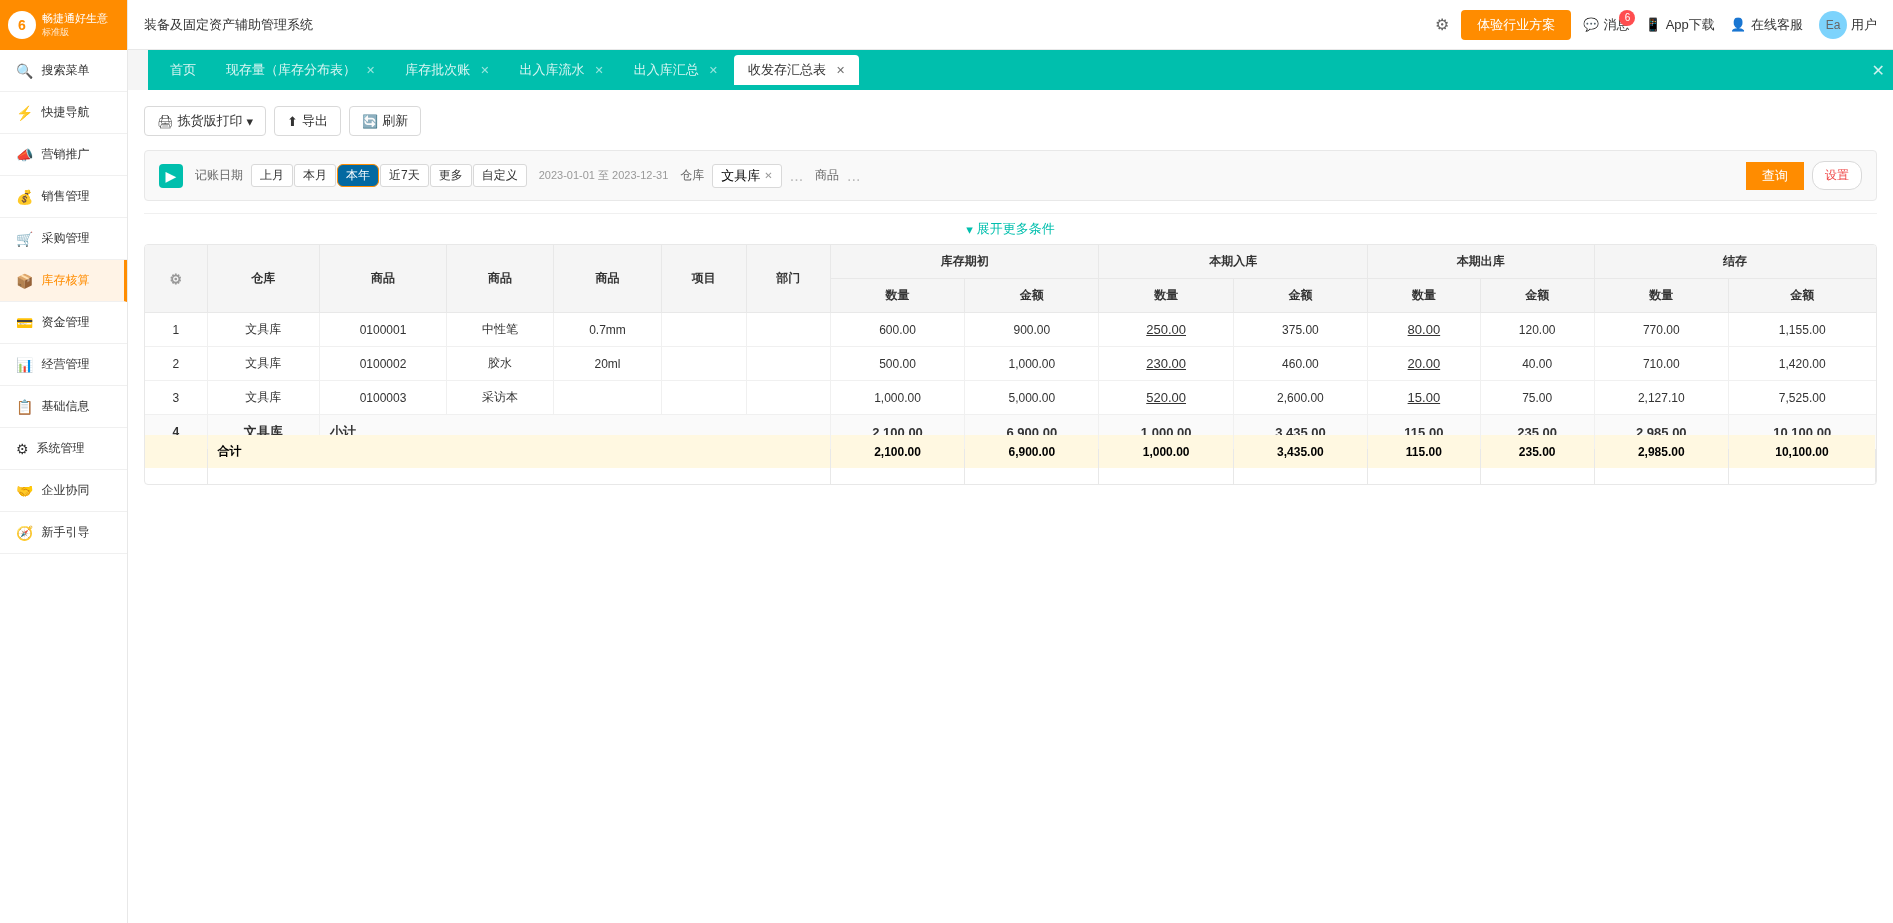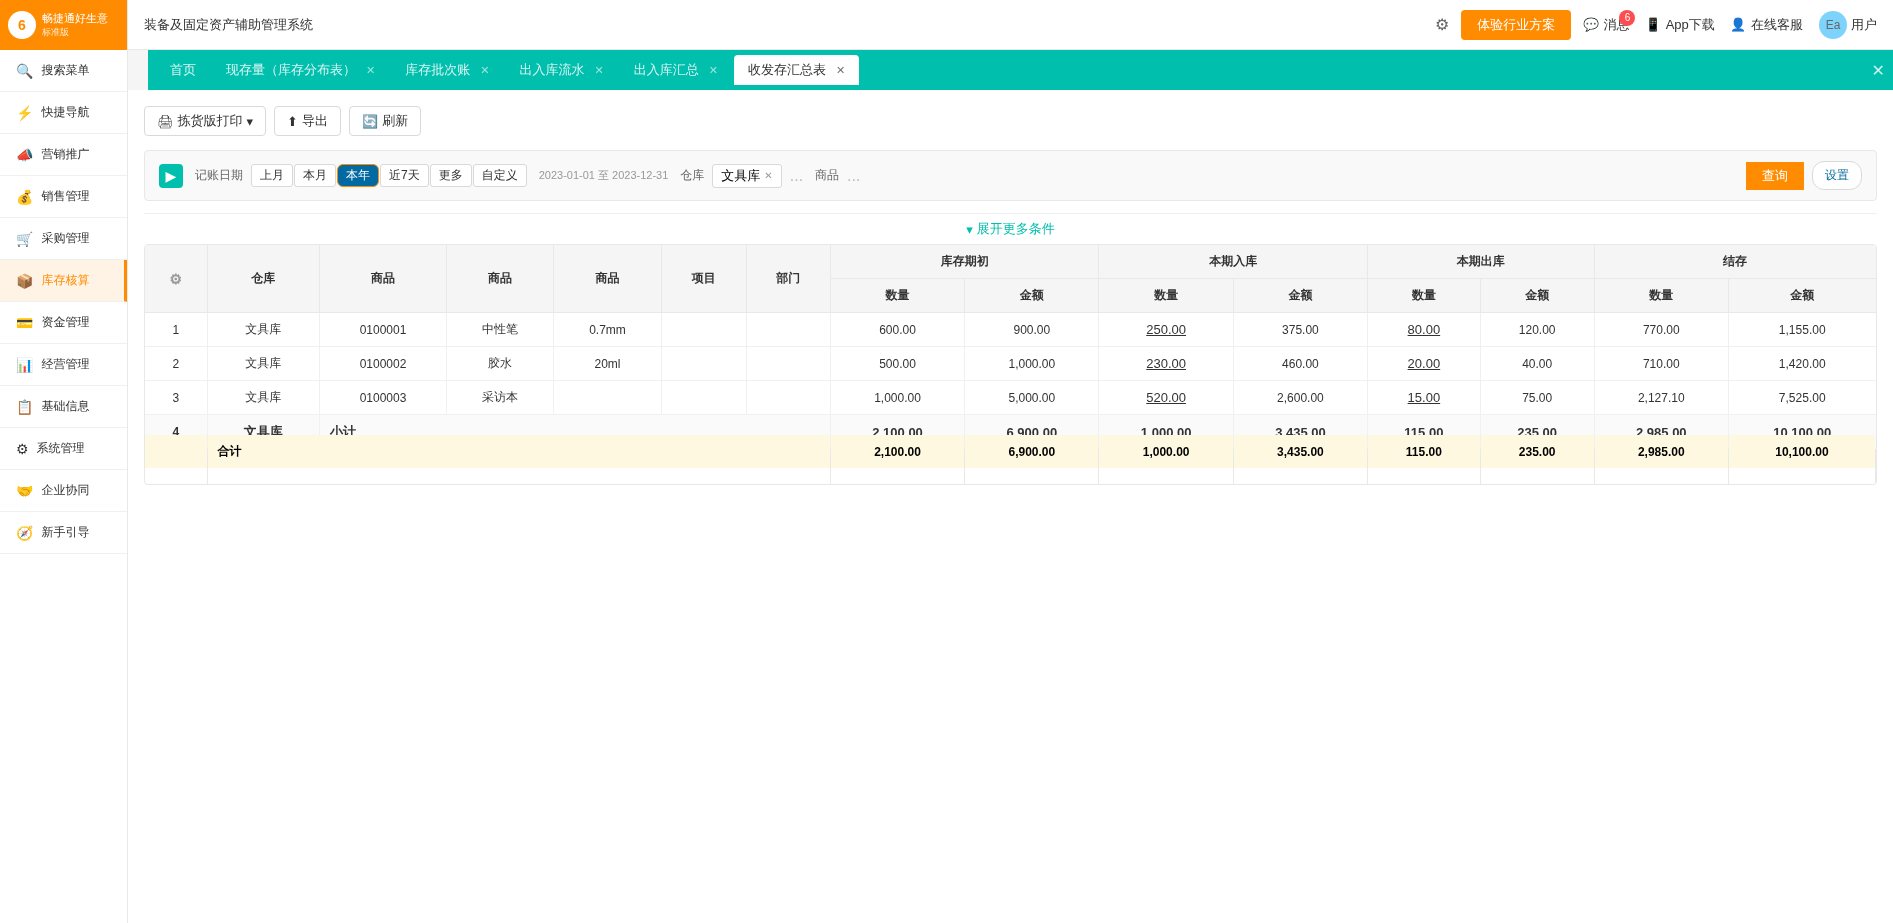--- a/index.html
+++ b/index.html
@@ -41,21 +41,21 @@
     
     .content { flex: 1; background: #f5f5f5; overflow-y: auto; padding: 0; }
     .page { background: #fff; margin: 0; padding: 16px; min-height: 100%; }
 
     
     .page-header { display: flex; align-items: center; justify-content: space-between; margin-bottom: 14px; }
     .page-title { font-size: 15px; font-weight: 600; color: #333; }
     .page-actions { display: flex; gap: 8px; align-items: center; }
     .btn-action { display: flex; align-items: center; gap: 4px; padding: 5px 12px; border: 1px solid #d9d9d9; background: #fff; cursor: pointer; border-radius: 4px; font-size: 12px; color: #333; }
     .btn-orange { background: #ff8c00; color: #fff; border: none; padding: 5px 16px; border-radius: 0; cursor: pointer; font-size: 13px; }
-    .btn-gray { background: #fff; color: #0369a1; border: 1px solid #d9d9d9; padding: 5px 12px; border-radius: 12px; cursor: pointer; font-size: 12px; }
+    .btn-gray { background: #fff; color: #ef4444; border: 1px solid #d9d9d9; padding: 5px 12px; border-radius: 12px; cursor: pointer; font-size: 12px; }
 
     
     .filter-bar { display: flex; align-items: center; gap: 12px; background: #f9f9f9; border: 1px solid #e8e8e8; border-radius: 4px; padding: 10px 14px; margin-bottom: 12px; flex-wrap: wrap; }
     .filter-toggle { background: #00bfad; color: #fff; border: none; width: 24px; height: 24px; border-radius: 4px; cursor: pointer; display: flex; align-items: center; justify-content: center; font-size: 14px; flex-shrink: 0; }
     .filter-group { display: flex; align-items: center; gap: 8px; }
     .filter-label { color: #666; font-size: 12px; white-space: nowrap; }
     .date-filter { display: flex; align-items: center; gap: 1px; }
     .date-btn { padding: 2px 8px; border-radius: 3px; border: 1px solid #d9d9d9; background: #fff; cursor: pointer; font-size: 12px; color: #333; }
     .date-btn.active { background: #0369a1; color: #fff; border-color: #ff8c00; border-radius: 6px; }
     .filter-tag { display: flex; align-items: center; gap: 4px; background: #fff; border: 1px solid #d9d9d9; border-radius: 3px; padding: 2px 8px; font-size: 12px; }

